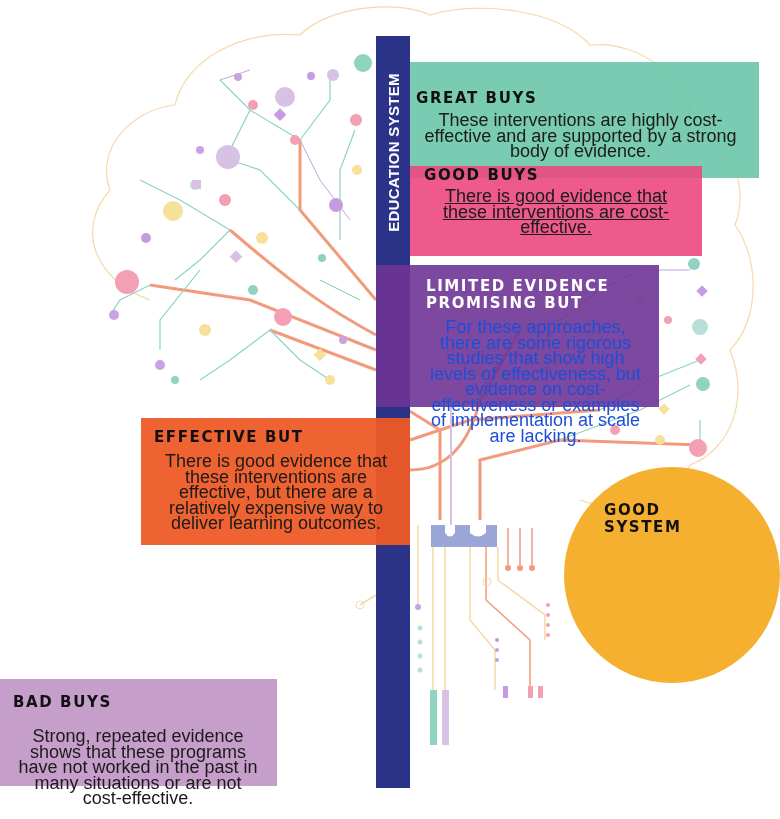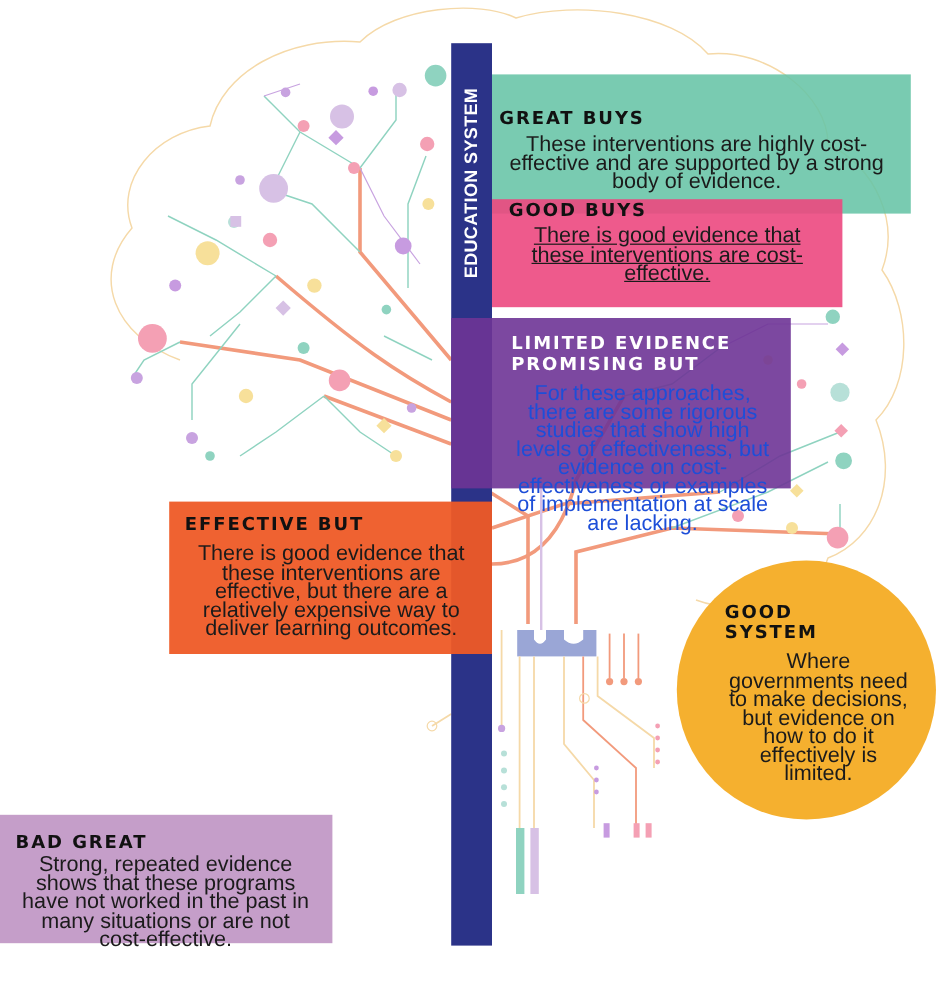--- a/index.html
+++ b/index.html
@@ -16,21 +16,21 @@
   .good { left:410px; top:166px; width:292px; height:90px; background:rgba(236,72,128,0.9); padding:1px 14px 0 14px; }
   .good p { margin-top:5px;text-decoration:underline; }
   .promising { left:376px; top:265px; width:283px; height:142px; background:rgba(110,52,150,0.9); padding:13px 14px 0 50px; }
   .promising h3 { color:#fff; }
   .promising p { color:#1d4ed8; margin-top:8px; }
   .expensive { left:141px; top:418px; width:269px; height:127px; background:rgba(238,90,38,0.95); padding:11px 12px 0 13px; }
   .expensive p { margin-top:8px; }
   .other { left:564px; top:467px; width:216px; height:216px; border-radius:50%; background:#f5b02f; padding:35px 20px 0 40px; }
   .other p { margin-top:8px; line-height:15.5px; }
   .bad { left:0; top:679px; width:277px; height:107px; background:#c59ec9; padding:15px 14px 0 13px; }
-  .bad p { margin-top:2px; }
+  .bad p { margin-top:18px; }
 </style>
 </head>
 <body>
 
 <svg class="tree-svg" viewBox="0 0 780 819">
 
   <path d="M150,300 C95,280 75,230 110,190 C95,150 130,110 175,105 C185,60 240,30 300,35 C330,5 400,0 430,15 C480,0 560,10 590,45 C640,40 690,80 690,120 C730,140 750,185 735,225 C760,260 760,320 730,350 C750,400 730,450 690,465 C680,500 620,515 580,500" fill="none" stroke="#f5d9a8" stroke-width="1.2"></path>
 
   <g stroke="#f29a7c" stroke-width="3" fill="none">
     <path d="M376,335 C330,310 300,290 230,230"></path>
@@ -179,19 +179,18 @@
 </div>
 
 <div class="box expensive">
   <h3>EFFECTIVE BUT</h3>
   <p>There is good evidence that these interventions are effective, but there are a relatively expensive way to deliver learning outcomes.</p>
 </div>
 
 <div class="box other">
   <h3>GOOD</h3>
   <h3>SYSTEM</h3>
-  <p>Where governments need to make decisions, but evidence on how to do it effectively is limited.</p>
 </div>
 
 <div class="box bad">
-  <h3>BAD GREAT</h3>
+  <h3>BAD BUYS</h3>
   <p>Strong, repeated evidence shows that these programs have not worked in the past in many situations or are not cost-effective.</p>
 </div>
 
 </body></html>

